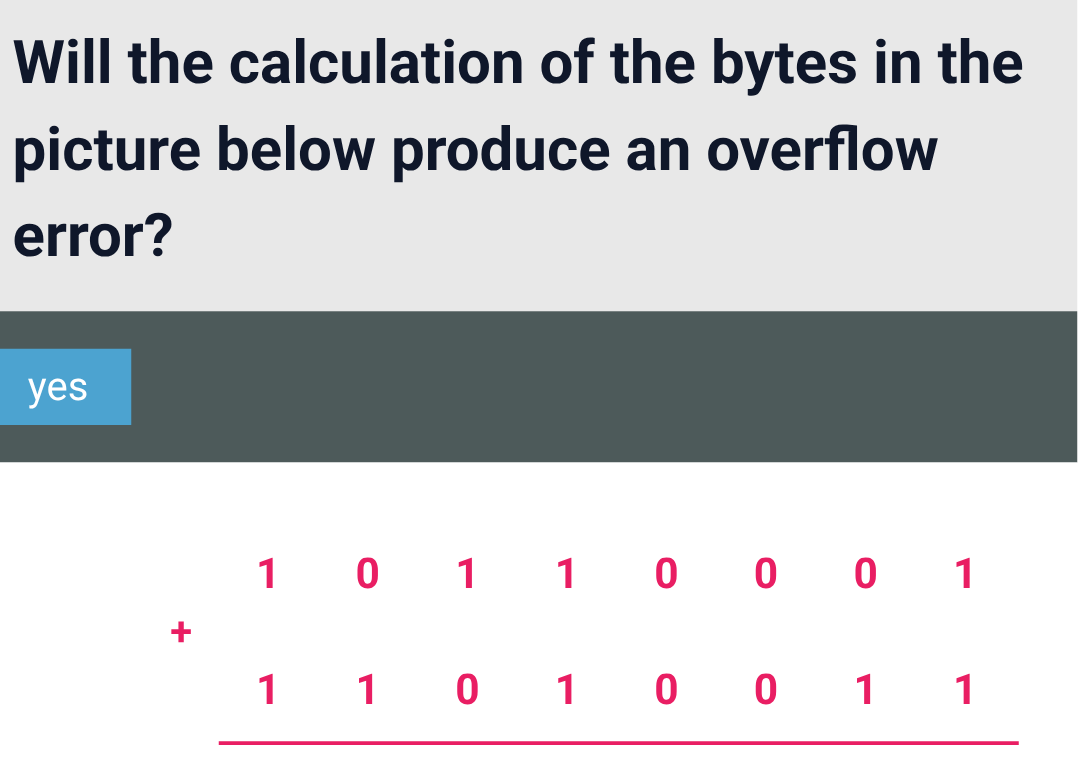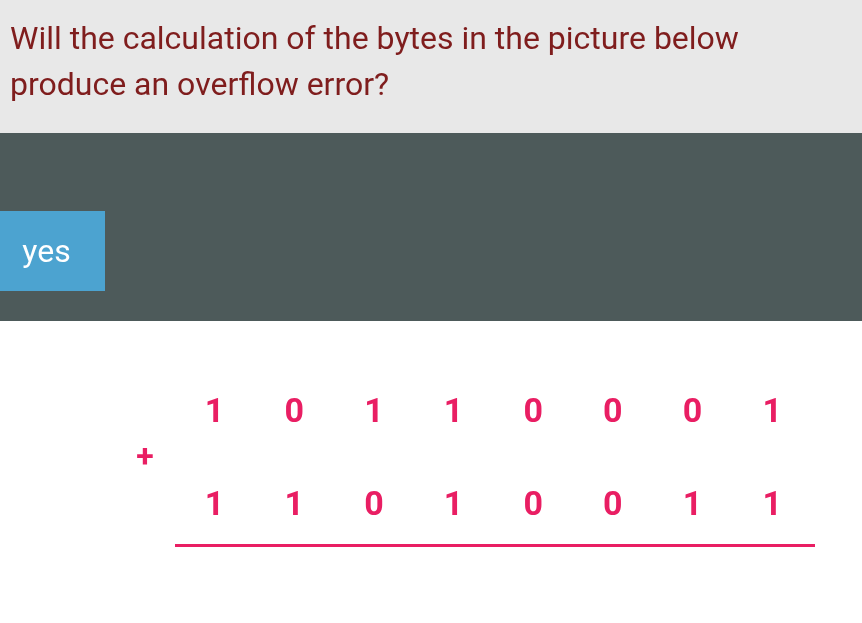--- a/index.html
+++ b/index.html
@@ -11,46 +11,45 @@
       font-family: -apple-system, BlinkMacSystemFont, 'Segoe UI', Roboto, sans-serif;
       width: 862px;
       height: 623px;
       overflow: hidden;
     }
     .question-area {
       background-color: #e8e8e8;
       padding: 15px 10px 25px 10px;
     }
     .question-text {
-      font-size: 32px;
-      color: #7f1d1d;
+      font-size: 48px;
+      color: #0f172a;
       line-height: 1.45;
-      font-weight: 400;
+      font-weight: 700;
     }
     .button-area {
       background-color: #4d5a5a;
       padding: 30px 0 30px 0;
       display: flex;
       gap: 25px;
     }
     .answer-button {
       background-color: #4ca3d0;
       color: #ffffff;
       border: none;
       font-size: 32px;
       font-weight: 400;
-      height: 80px;
+      height: 61px;
       min-width: 105px;
       padding: 16px 20px;
       cursor: pointer;
       display: flex;
       align-items: center;
       justify-content: center;
       font-family: inherit;
-      margin-top: 48px;
     }
     .answer-button.yes {
       padding-left: 12px;
       padding-right: 24px;
     }
     .calc-area {
       background-color: #ffffff;
       padding: 60px 50px 20px 50px;
     }
     .calc-table {

